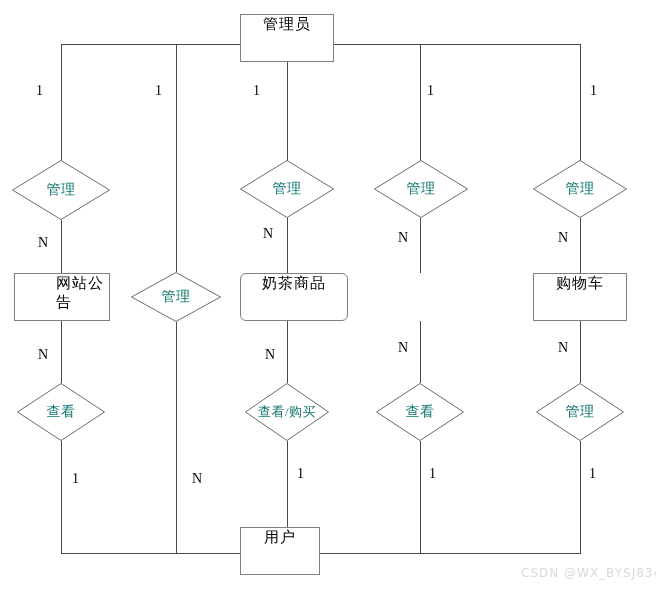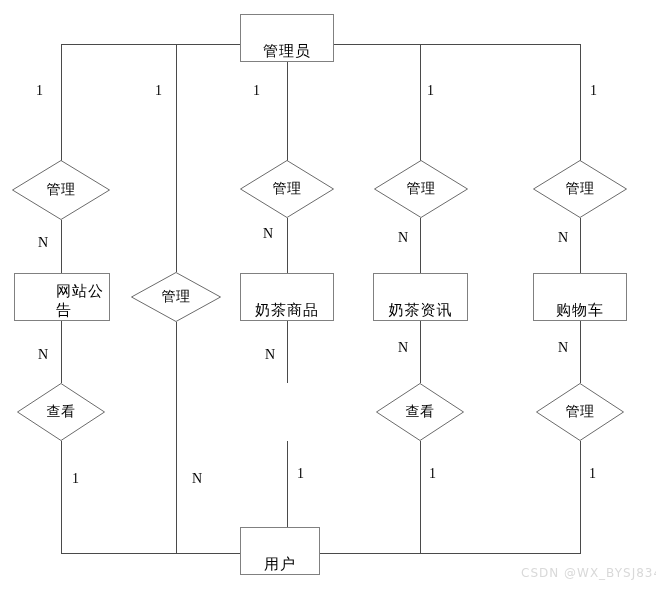--- a/index.html
+++ b/index.html
@@ -19,21 +19,21 @@
     overflow: hidden;
   }
 
   
   .entity {
     position: absolute;
     box-sizing: border-box;
     border: 1px solid #808080;
     background: #ffffff;
     display: flex;
-    align-items: flex-end;
+    align-items: flex-start;
     justify-content: center;
     font-size: 15px;
     color: #000000;
     letter-spacing: 1px;
     z-index: 5;
   }
 
   
   .rel {
     position: absolute;
@@ -50,21 +50,21 @@
     fill: #ffffff;
     stroke: #6b6b6b;
     stroke-width: 1;
   }
   .rel .rel-label {
     position: absolute;
     left: 50%;
     top: 50%;
     transform: translate(-50%, -50%);
     font-size: 14px;
-    color: #000000;
+    color: #0f766e;
     white-space: nowrap;
     letter-spacing: 0.5px;
     z-index: 2;
   }
   .rel.wide .rel-label {
     font-size: 13px;
   }
 
   
   .vline {
@@ -161,47 +161,50 @@
   <div class="rel" style="left:240px; top:160px; width:94px; height:58px;">
     <svg class="dia" viewBox="0 0 94 58" preserveAspectRatio="none">
       <polygon points="47,0.5 93.5,29 47,57.5 0.5,29"></polygon>
     </svg>
     <span class="rel-label">管理</span>
   </div>
 
   <div class="vline" style="left:287px; top:218px; height:55px;"></div>
   <div class="card" style="left:263px; top:226px;">N</div>
 
-  <div class="entity" style="left:240px; top:273px; width:94px; height:48px;">
+  <div class="entity" style="left:240px; top:273px; width:108px; height:48px;border-radius:6px;">
     <span>奶茶商品</span>
   </div>
 
   <div class="vline" style="left:287px; top:321px; height:62px;"></div>
   <div class="card" style="left:265px; top:347px;">N</div>
 
+  <div class="rel wide" style="left:245px; top:383px; width:84px; height:58px;">
+    <svg class="dia" viewBox="0 0 84 58" preserveAspectRatio="none">
+      <polygon points="42,0.5 83.5,29 42,57.5 0.5,29"></polygon>
+    </svg>
+    <span class="rel-label">查看/购买</span>
+  </div>
 
   <div class="vline" style="left:287px; top:441px; height:86px;"></div>
   <div class="card" style="left:297px; top:466px;">1</div>
 
   <div class="vline" style="left:420px; top:44px; height:117px;"></div>
   <div class="card" style="left:427px; top:83px;">1</div>
 
   <div class="rel" style="left:374px; top:160px; width:94px; height:58px;">
     <svg class="dia" viewBox="0 0 94 58" preserveAspectRatio="none">
       <polygon points="47,0.5 93.5,29 47,57.5 0.5,29"></polygon>
     </svg>
     <span class="rel-label">管理</span>
   </div>
 
   <div class="vline" style="left:420px; top:218px; height:55px;"></div>
   <div class="card" style="left:398px; top:230px;">N</div>
 
-  <div class="entity" style="left:373px; top:273px; width:95px; height:48px;">
-    <span>奶茶资讯</span>
-  </div>
 
   <div class="vline" style="left:420px; top:321px; height:62px;"></div>
   <div class="card" style="left:398px; top:340px;">N</div>
 
   <div class="rel" style="left:376px; top:383px; width:88px; height:58px;">
     <svg class="dia" viewBox="0 0 88 58" preserveAspectRatio="none">
       <polygon points="44,0.5 87.5,29 44,57.5 0.5,29"></polygon>
     </svg>
     <span class="rel-label">查看</span>
   </div>

